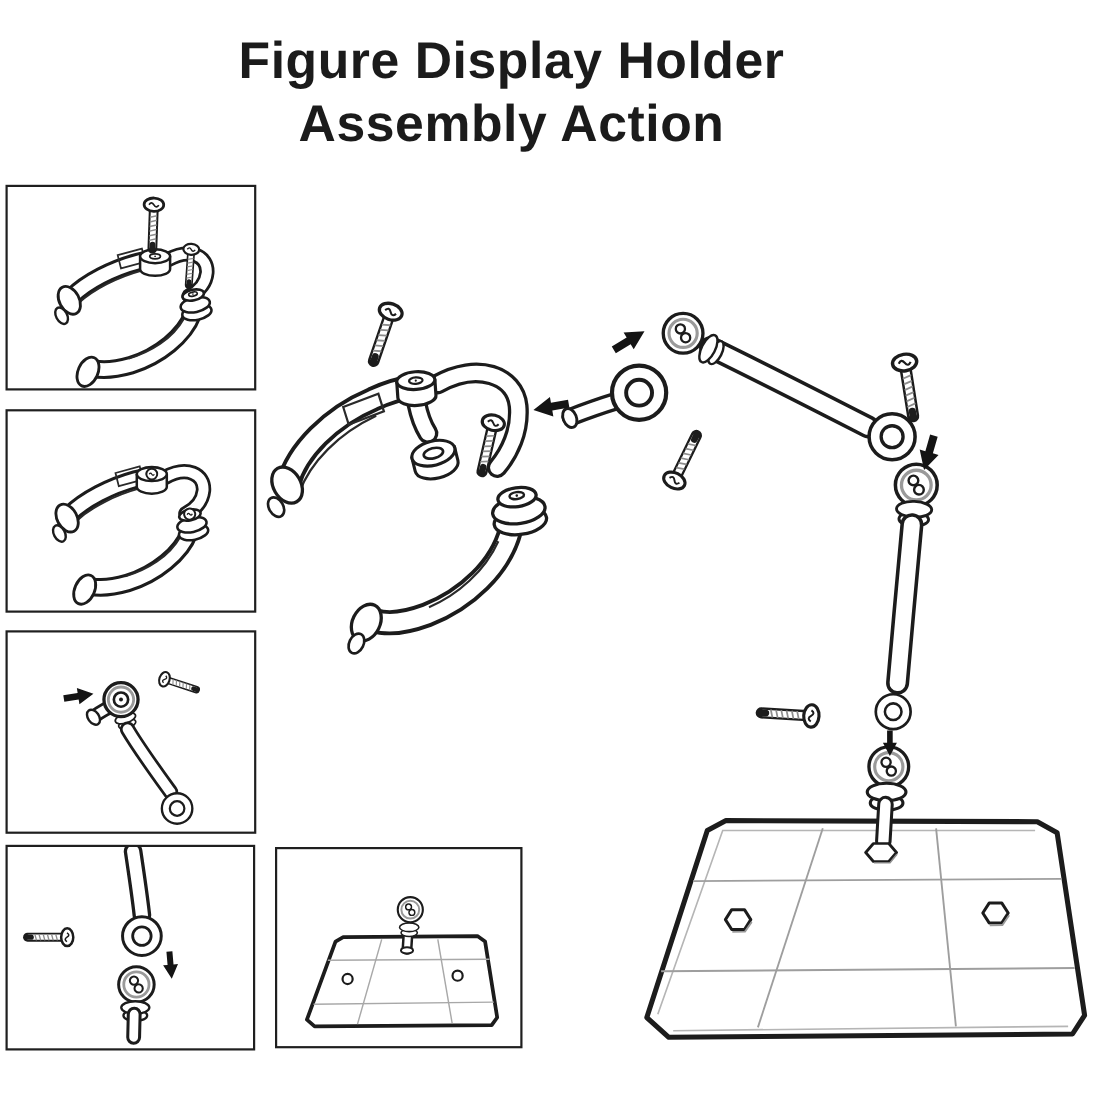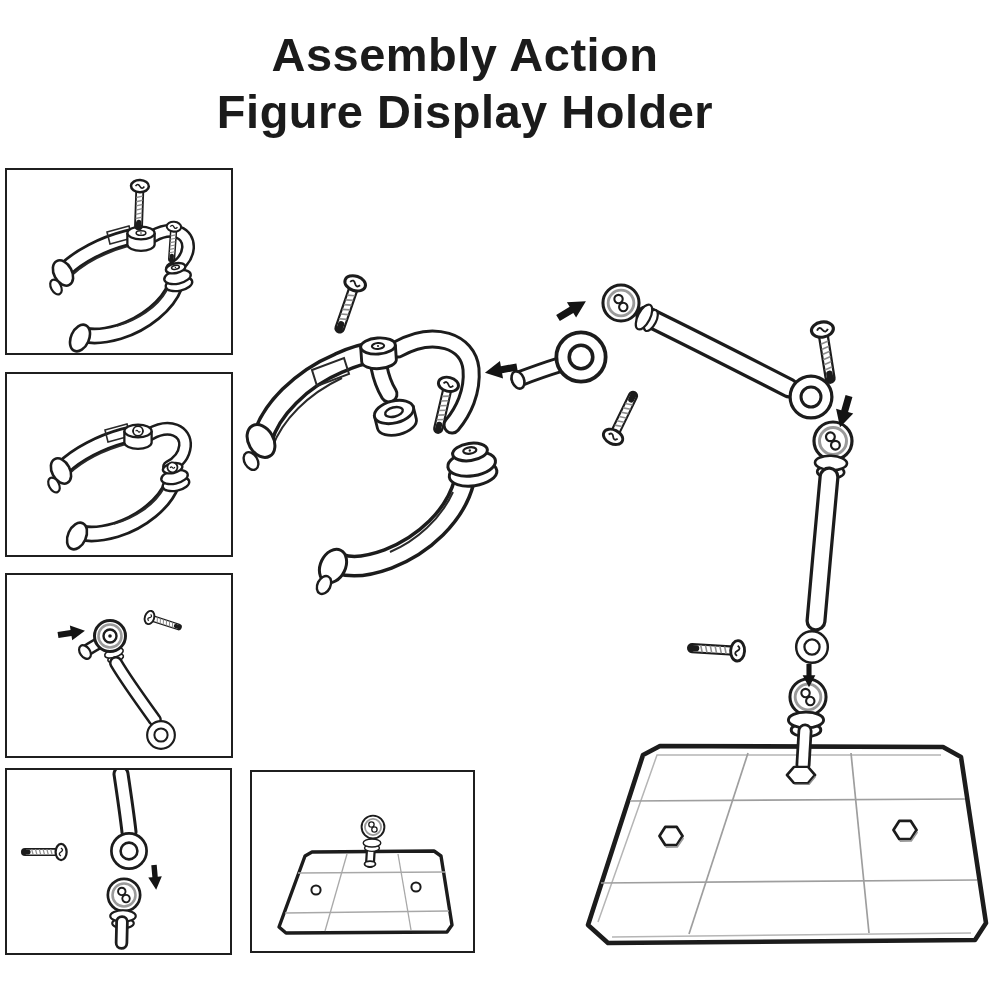--- a/index.html
+++ b/index.html
@@ -75,22 +75,22 @@
         <polygon points="-11,0 -5.5,-8.6 5.5,-8.6 11,0 5.5,8.6 -5.5,8.6" fill="#ffffff" stroke="#1c1c1c" stroke-width="2.6" stroke-linejoin="round"></polygon>
         <polyline points="11.8,2 6,10.4 -5,10.6" fill="none" stroke="#9a9a9a" stroke-width="1.6"></polyline>
       </g>
       <g id="arrw">
           <polygon points="0,-3.4 15,-3.4 15,-8.5 31,0 15,8.5 15,3.4 0,3.4" fill="#141414"></polygon>
         </g>
     </defs>
   </svg>
 
   <div class="title-block">
+    <div class="title-line">Figure Display Holder</div>
     <div class="title-line">Assembly Action</div>
-    <div class="title-line">Figure Display Holder</div>
   </div>
 
   <div class="panel" style="left:5px;top:168px;width:228px;height:187px;">
     <svg viewBox="0 0 224 183">
       <g>
         <path class="tb" stroke-width="17" d="M 58,100 C 72,86 96,74 119,68 C 125,66.5 130,65.5 134,65.5"></path>
         <path class="tw" stroke-width="11.5" d="M 58,100 C 72,86 96,74 119,68 C 125,66.5 130,65.5 134,65.5"></path>
         <path class="ln" stroke-width="1.8" d="M 64,106 C 78,93 100,82 122,76"></path>
         <ellipse class="wf" stroke-width="2.6" cx="56" cy="103" rx="9" ry="13.5" transform="rotate(-28 56 103)"></ellipse>
         <ellipse class="wf" stroke-width="2.2" cx="49" cy="117" rx="5" ry="8" transform="rotate(-28 49 117)"></ellipse>

